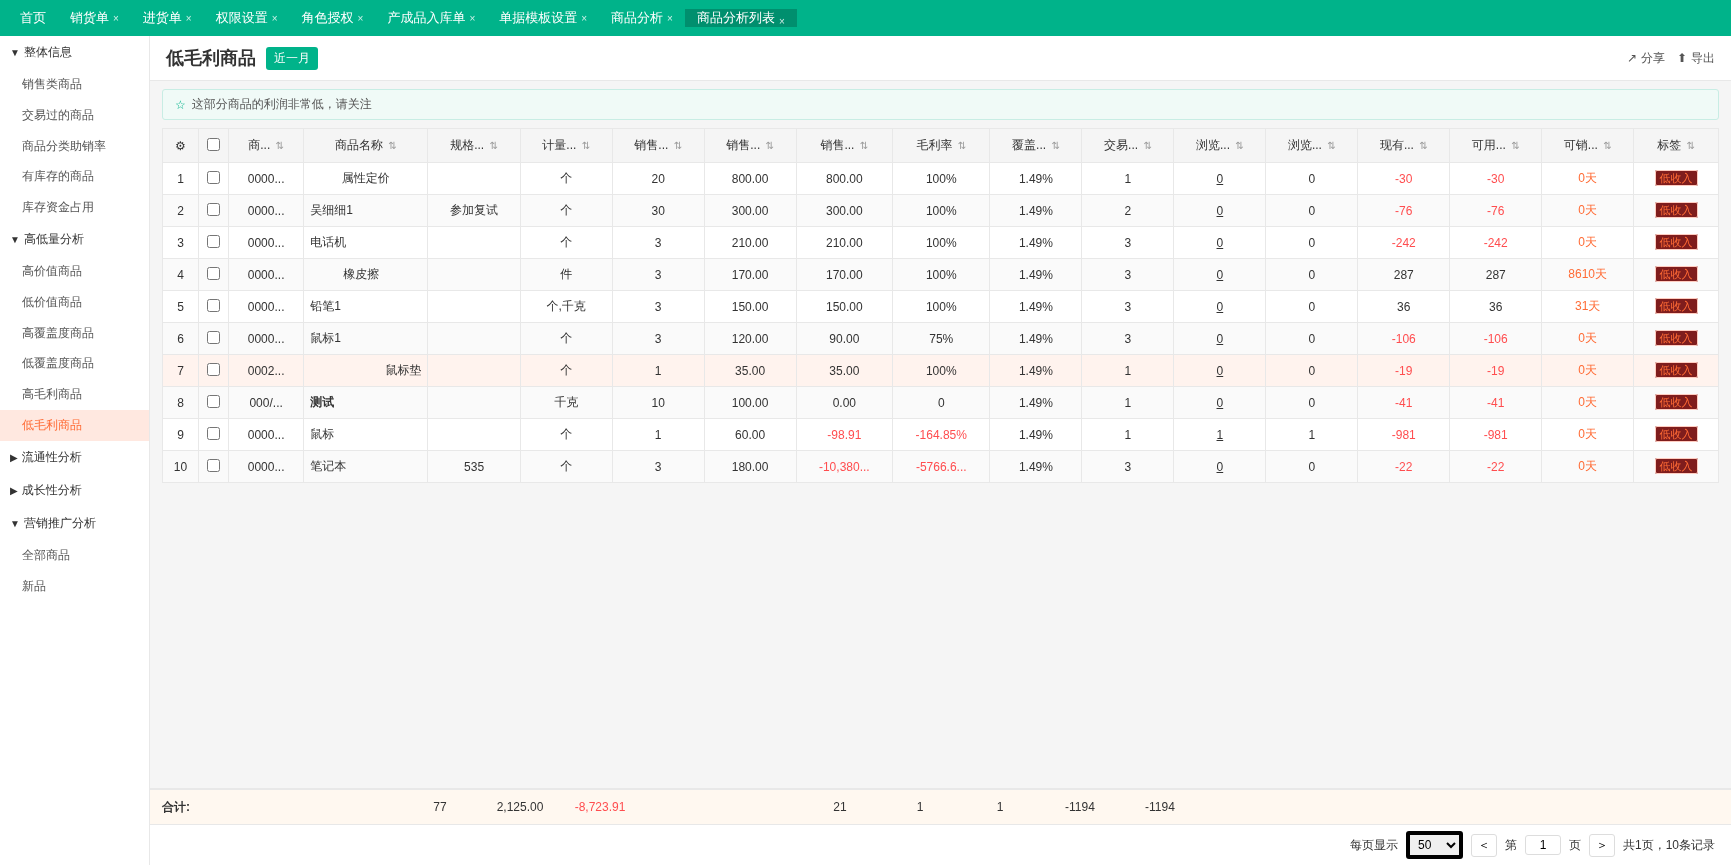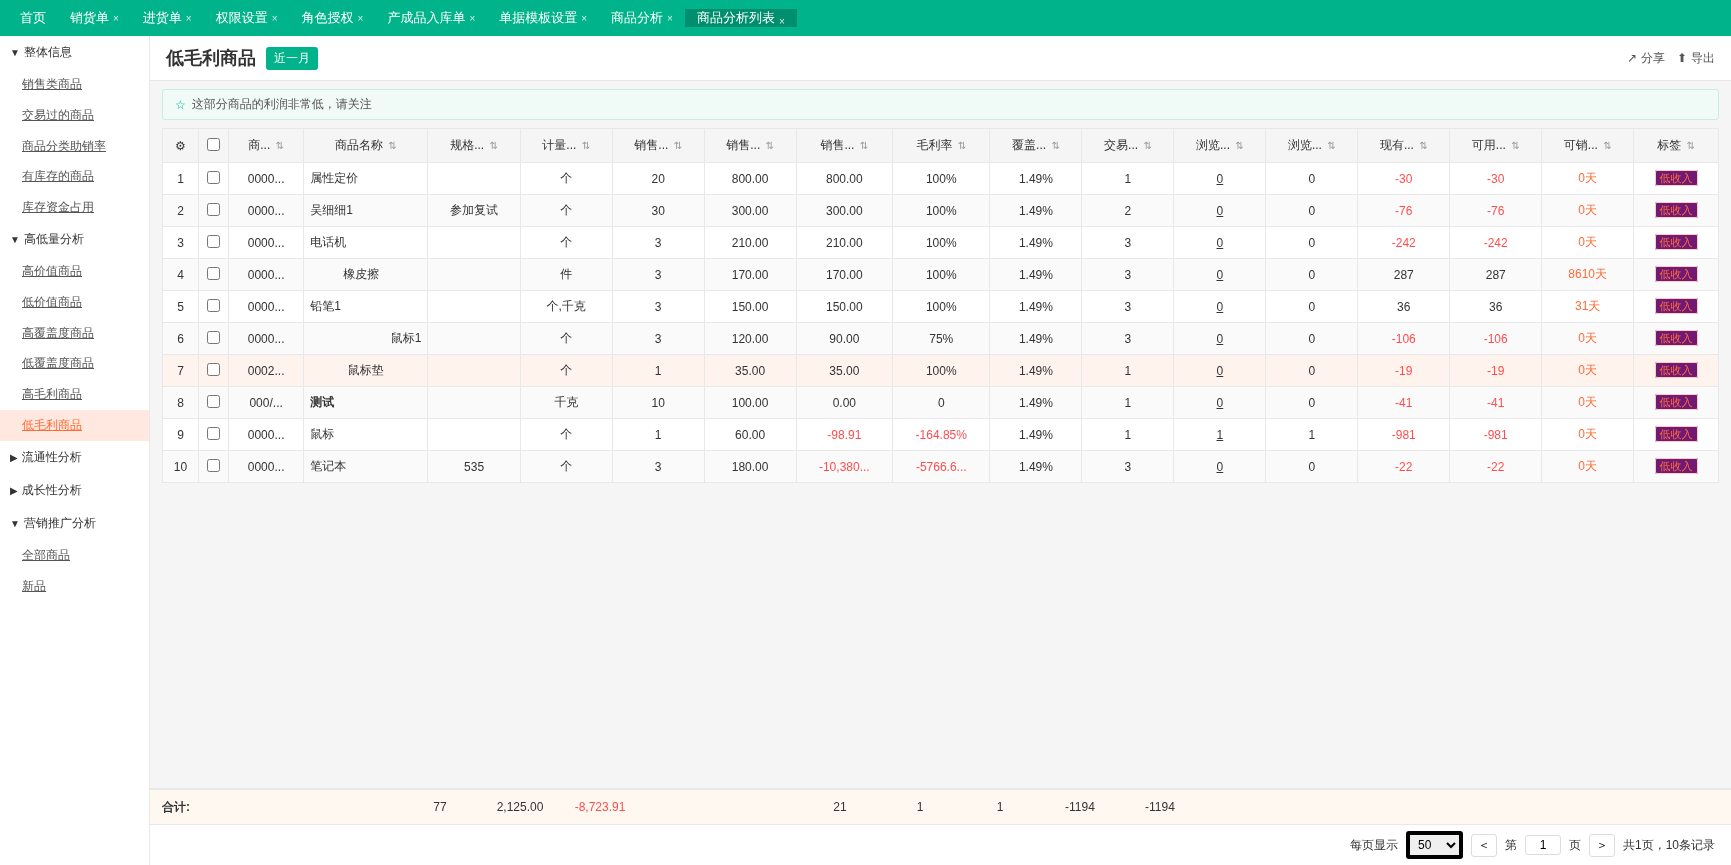--- a/index.html
+++ b/index.html
@@ -52,21 +52,20 @@
       font-size: 12px;
       cursor: pointer;
     }
     .sidebar-group-title .arrow { margin-right: 4px; font-size: 10px; }
     .sidebar-item {
       padding: 7px 10px 7px 22px;
       color: #555;
       font-size: 12px;
       cursor: pointer;
       line-height: 1.4;
-      text-decoration: underline;
     }
     .sidebar-item.active { background: #ffe8e0; color: #ff6b35; }
 
     
     .content-area {
       flex: 1;
       display: flex;
       flex-direction: column;
       overflow: hidden;
       background: #f5f5f5;
@@ -176,21 +175,21 @@
       padding: 7px 6px;
       text-align: center;
       border: 1px solid #e8e8e8;
       white-space: nowrap;
     }
 
     tr:nth-child(even) td { background: #fafafa; }
     tr.highlighted td { background: #fff3ee; }
 
     .tag-low-income {
-      background: #701a75;
+      background: #7f1d1d;
       color: #ff6b35;
       border: 1px solid #ffccc0;
       border-radius: 2px;
       padding: 1px 4px;
       font-size: 11px;
     }
     .red-text { color: #ff4d4f; text-align: center; }
     .orange-text { color: #ff6b35; }
     .underline-link { text-decoration: underline; cursor: pointer; color: #333; }
 
@@ -372,21 +371,21 @@
             <th>可销... <span class="sort-icon">⇅</span></th>
             <th>标签 <span class="sort-icon">⇅</span></th>
           </tr>
         </thead>
         <tbody id="table-body">
         <tr>
               <td>1</td>
 
     <td class="checkbox-cell"><input type="checkbox" style=""></td>
     <td>0000...</td>
-    <td style="text-align:left;">属性定价</td>
+    <td style="text-align:center;">属性定价</td>
     <td></td>
     <td>个</td>
     <td>20</td>
     <td>800.00</td>
     <td class="">800.00</td>
     <td class="">100%</td>
     <td>1.49%</td>
     <td>1</td>
     <td class="underline-link">0</td>
     <td>0</td>
@@ -477,42 +476,42 @@
     <td class="">36</td>
     <td class="">36</td>
     <td class="orange-text">31天</td>
     <td><span class="tag-low-income">低收入</span></td>
   </tr>
             <tr>
               <td>6</td>
 
     <td class="checkbox-cell"><input type="checkbox" style=""></td>
     <td>0000...</td>
-    <td style="text-align:right;">鼠标1</td>
+    <td style="text-align:left;">鼠标1</td>
     <td></td>
     <td>个</td>
     <td>3</td>
     <td>120.00</td>
     <td class="">90.00</td>
     <td class="">75%</td>
     <td>1.49%</td>
     <td>3</td>
     <td class="underline-link">0</td>
     <td>0</td>
     <td class="red-text">-106</td>
     <td class="red-text">-106</td>
     <td class="orange-text">0天</td>
     <td><span class="tag-low-income">低收入</span></td>
   </tr>
             <tr class="highlighted">
               <td>7</td>
 
     <td class="checkbox-cell"><input type="checkbox" style=""></td>
     <td>0002...</td>
-    <td style="text-align:center;">鼠标垫</td>
+    <td style="text-align:right;">鼠标垫</td>
     <td></td>
     <td>个</td>
     <td>1</td>
     <td>35.00</td>
     <td class="">35.00</td>
     <td class="">100%</td>
     <td>1.49%</td>
     <td>1</td>
     <td class="underline-link">0</td>
     <td>0</td>

